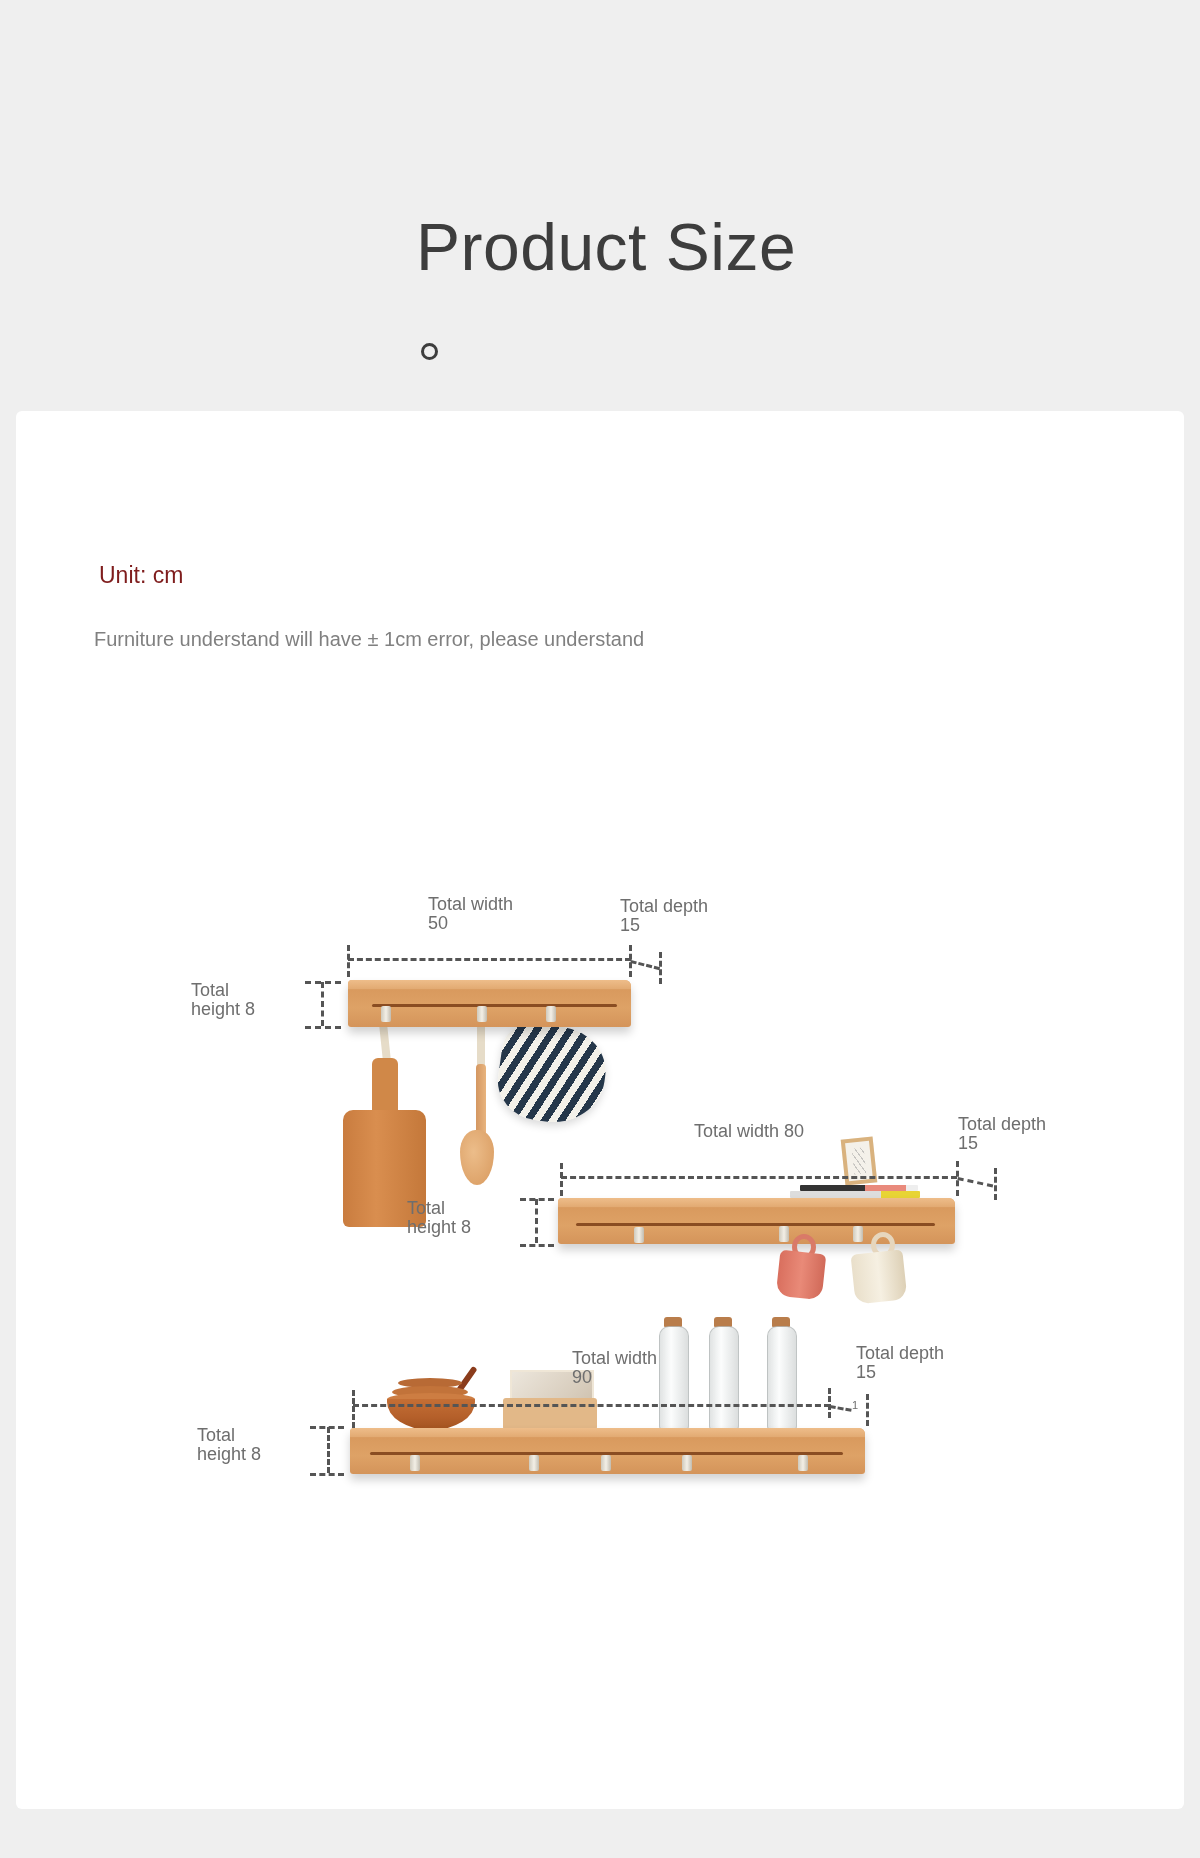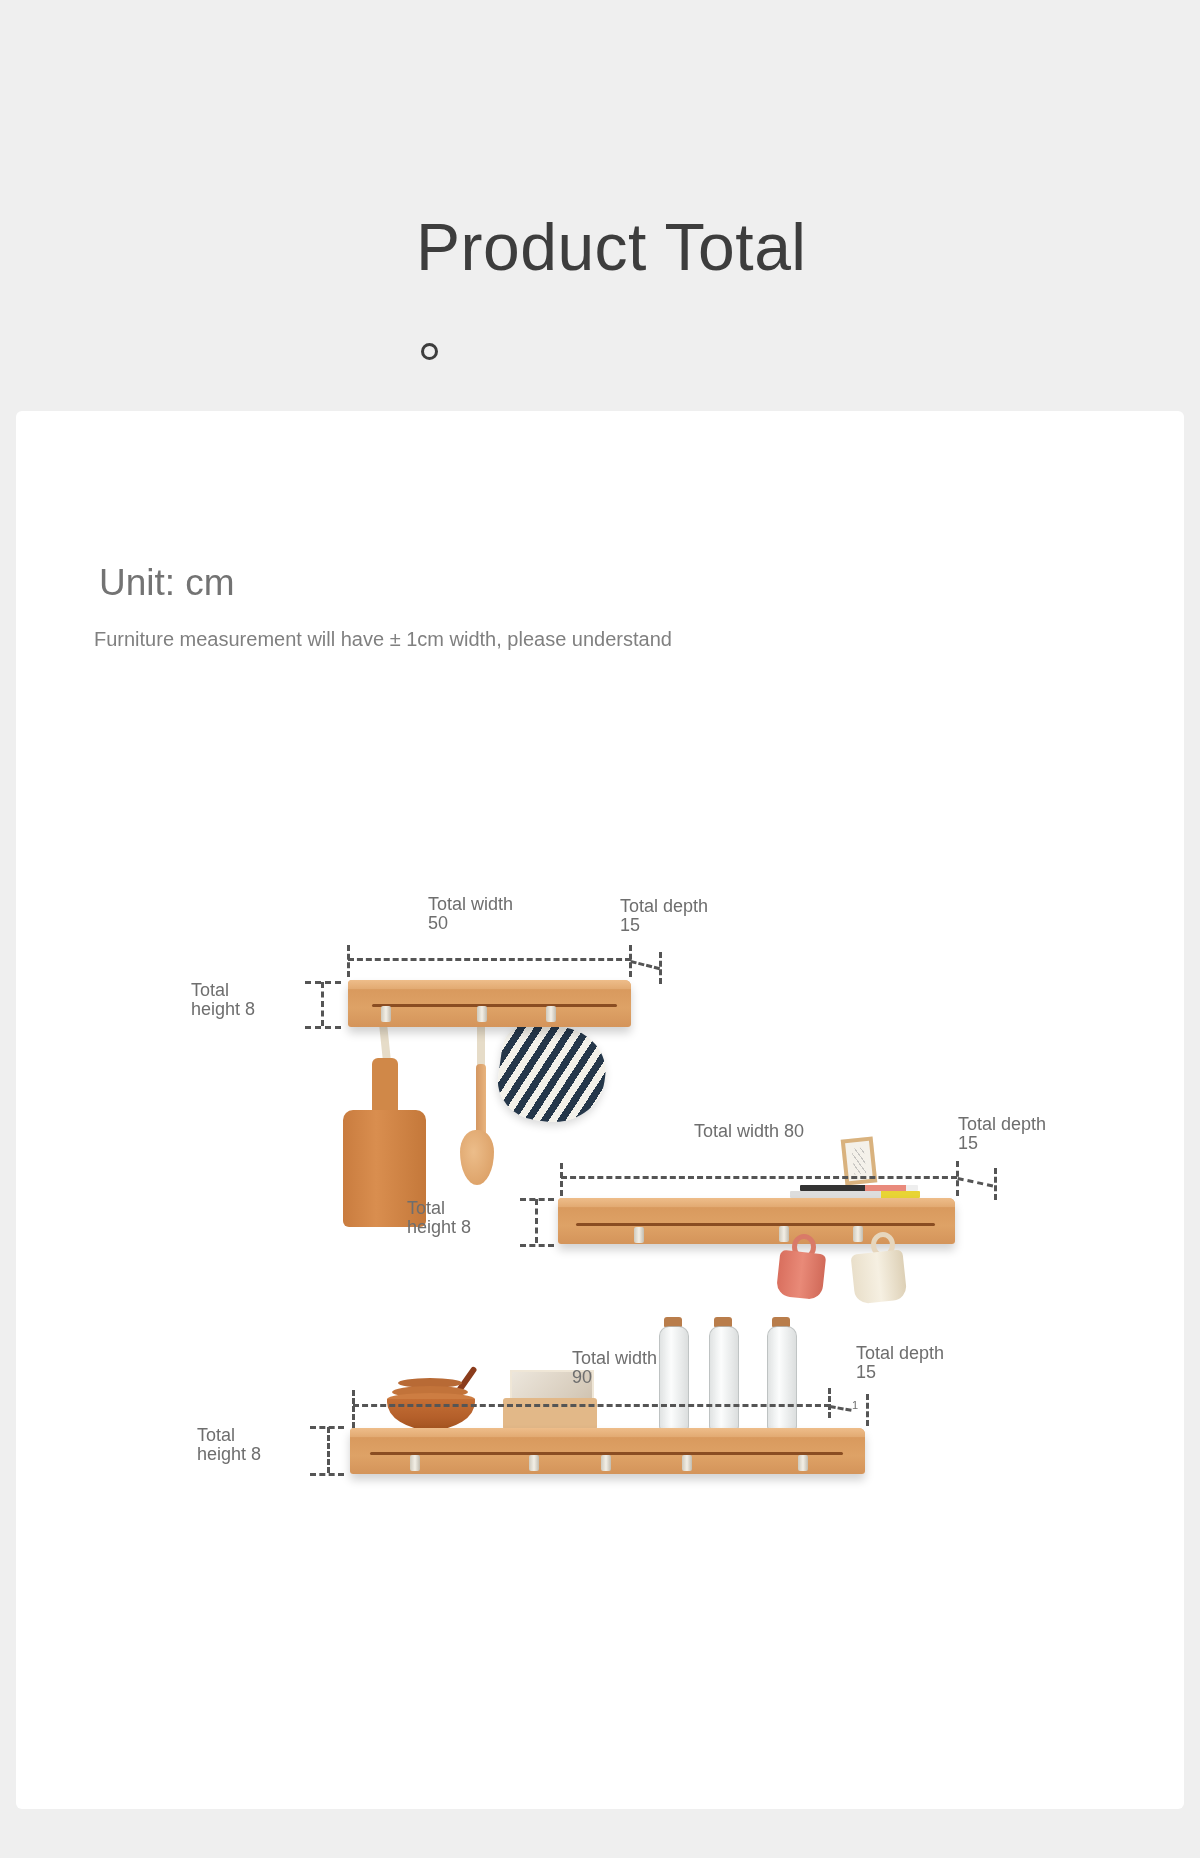--- a/index.html
+++ b/index.html
@@ -16,21 +16,21 @@
     width: 17px; height: 17px; border: 3.5px solid #3d3d3d; border-radius: 50%;
   }
 
   .card {
     position: absolute; left: 16px; top: 411px; width: 1168px; height: 1398px;
     background: #ffffff; border-radius: 6px;
   }
 
   .unit-label {
     position: absolute; left: 99px; top: 564px;
-    font-size: 37px; color: #737373; line-height: 1;
+    font-size: 23px; color: #7f1d1d; line-height: 1;
   }
   .note {
     position: absolute; left: 94px; top: 629px;
     font-size: 20px; color: #808080; line-height: 1;
   }
 
   .dim-label {
     position: absolute; font-size: 18px; color: #6e6e6e; line-height: 19px;
     white-space: pre-line;
   }
@@ -115,27 +115,27 @@
   .bottle {
     position: absolute; border-radius: 10px 10px 4px 4px;
     background: linear-gradient(90deg, rgba(200,205,205,0.55), rgba(245,248,248,0.35) 40%, rgba(190,195,195,0.55));
     border: 1px solid rgba(170,175,175,0.6);
   }
   .cork { position: absolute; background: #b97d4b; border-radius: 3px 3px 1px 1px; }
 </style>
 </head>
 <body>
 
-<div class="page-title">Product Total</div>
+<div class="page-title">Product Size</div>
 <div class="title-dot"></div>
 
 <div class="card"></div>
 
 <div class="unit-label">Unit: cm</div>
-<div class="note">Furniture measurement will have ± 1cm width, please understand</div>
+<div class="note">Furniture understand will have ± 1cm error, please understand</div>
 
 <div>
 
   <div class="dim-label" style="left:428px; top:895px;">Total width
 50</div>
   <div class="dim-label" style="left:620px; top:897px;">Total depth
 15</div>
   <div class="dim-label" style="left:191px; top:981px;">Total
 height 8</div>
 

